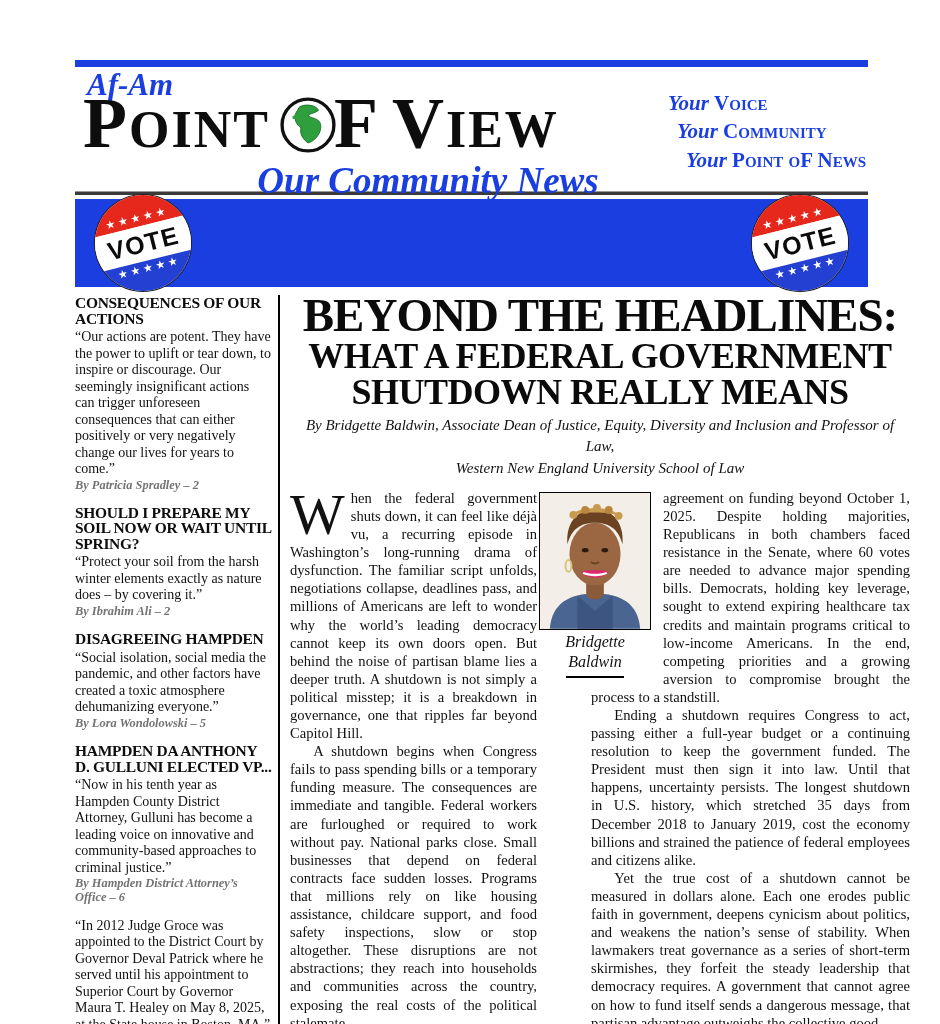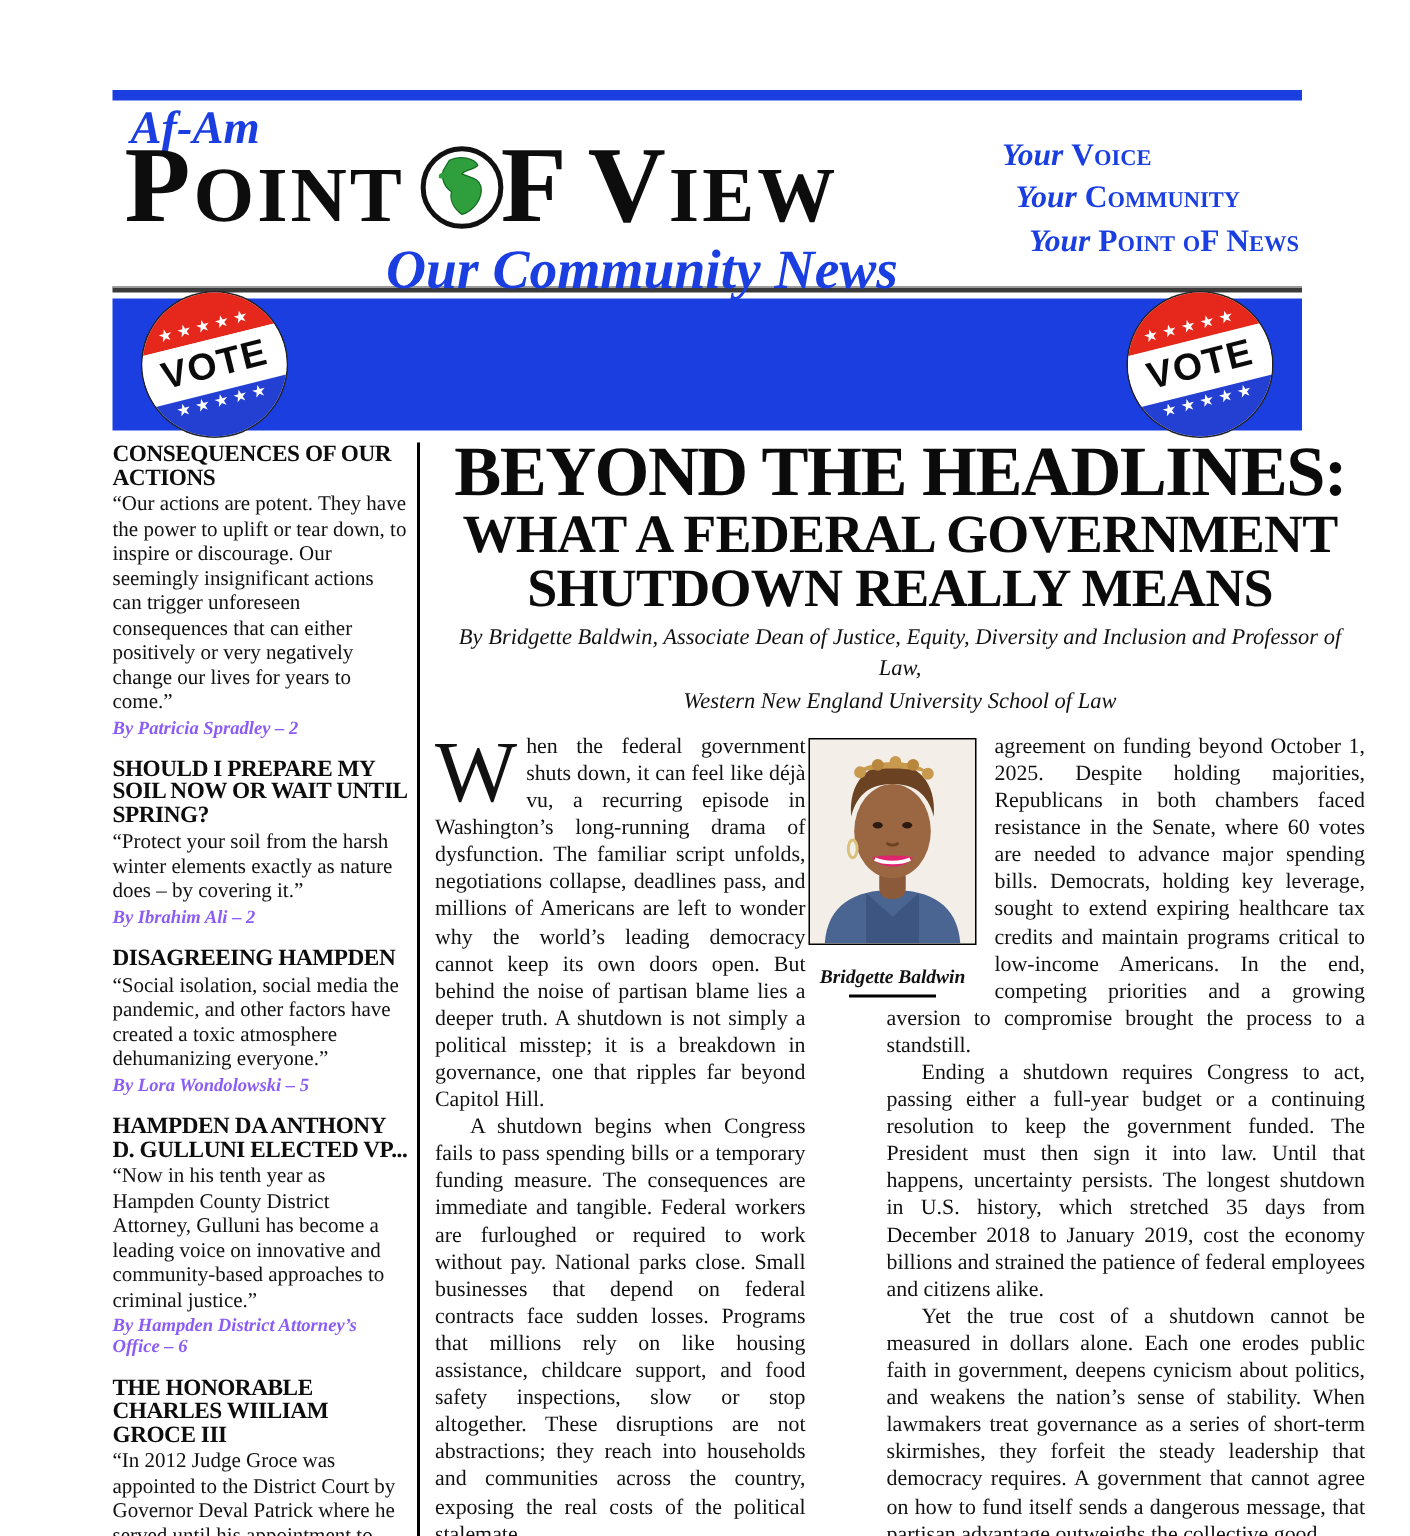--- a/index.html
+++ b/index.html
@@ -46,37 +46,37 @@
   
   .content { display:flex; margin-top:6px; }
   .sidebar { flex:0 0 197px; padding-top:2px; }
   .vdivider { flex:0 0 2px; background:#000; margin:2px 6px 0 6px; }
   .article { flex:1; padding-left:4px; }
 
   
   .teaser { margin-bottom:13px; }
   .teaser-title { font-size:15.5px; font-weight:bold; line-height:1.0; letter-spacing:-0.3px; color:#0d0d0d; margin-bottom:3px; }
   .teaser-quote { font-size:14px; line-height:1.18; color:#111; }
-  .teaser-byline { font-size:12.4px; line-height:1.15; font-weight:bold; font-style:italic; color:#8b5cf6; }
+  .teaser-byline { font-size:12.4px; line-height:1.15; font-weight:bold; font-style:italic; color:#737373; }
 
   
   .headline-1 { text-align:center; font-size:47px; font-weight:bold; letter-spacing:-1px; line-height:0.95; color:#0b0b0b; }
   .headline-2 { text-align:center; font-size:36px; font-weight:bold; letter-spacing:-0.5px; line-height:1.0; color:#0b0b0b; }
   .art-byline { text-align:center; font-style:italic; font-size:15px; line-height:1.45; margin-top:5px; }
   .body-cols { display:flex; gap:54px; margin-top:9px; }
   .col { text-align:justify; font-size:14.6px; line-height:1.24; }
   .col1 { flex:0 0 247px; }
   .col2 { flex:1; }
   .col p { margin:0; }
   .col p.indent { text-indent:1.6em; }
   .dropcap { float:left; font-size:58px; line-height:0.78; font-weight:normal; padding:3px 6px 0 0; }
   figure.portrait { float:left; width:112px; margin:3px 12px 2px -52px; text-align:center; }
   .photo-frame { width:112px; height:138px; border:1px solid #000; background:#f3efe8; overflow:hidden; }
   .photo-frame svg { display:block; width:100%; height:100%; }
-  figcaption { font-size:13px; font-weight:bold; font-style:italic; margin-top:13px; }
+  figcaption { font-size:16px; font-weight:normal; font-style:italic; margin-top:2px; }
   .caption-rule { width:58px; height:2px; background:#000; margin:4px auto 0; }
 </style>
 </head>
 <body>
 
 <div class="page">
 
   <div class="topbar inner-mast"></div>
 
   <header class="masthead inner-mast">
@@ -158,21 +158,20 @@
         <div class="teaser-title">DISAGREEING HAMPDEN</div>
         <div class="teaser-quote">“Social isolation, social media the pandemic, and other factors have created a toxic atmosphere dehumanizing everyone.”</div>
         <div class="teaser-byline">By Lora Wondolowski – 5</div>
       </div>
       <div class="teaser">
         <div class="teaser-title">HAMPDEN DA ANTHONY D. GULLUNI ELECTED VP...</div>
         <div class="teaser-quote">“Now in his tenth year as Hampden County District Attorney, Gulluni has become a leading voice on innovative and community-based approaches to criminal justice.”</div>
         <div class="teaser-byline">By Hampden District Attorney’s Office – 6</div>
       </div>
       <div class="teaser">
-        <div class="teaser-title">THE HONORABLE CHARLES WIILIAM GROCE III</div>
         <div class="teaser-quote">“In 2012 Judge Groce was appointed to the District Court by Governor Deval Patrick where he served until his appointment to Superior Court by Governor Maura T. Healey on May 8, 2025, at the State house in Boston, MA.”</div>
         <div class="teaser-byline">By Brenda P. DelGado – 7</div>
       </div>
       <div class="teaser">
         <div class="teaser-title">WORKING TOWARD A MORE JUST FUTURE IN THE VALLEY</div>
 
       </div>
 
     </aside>
 

